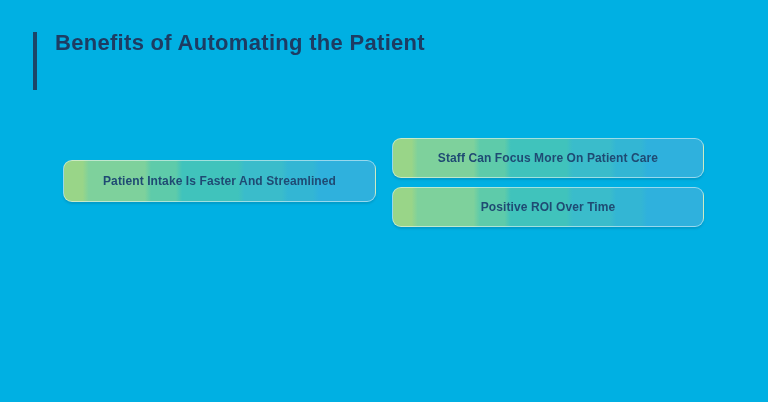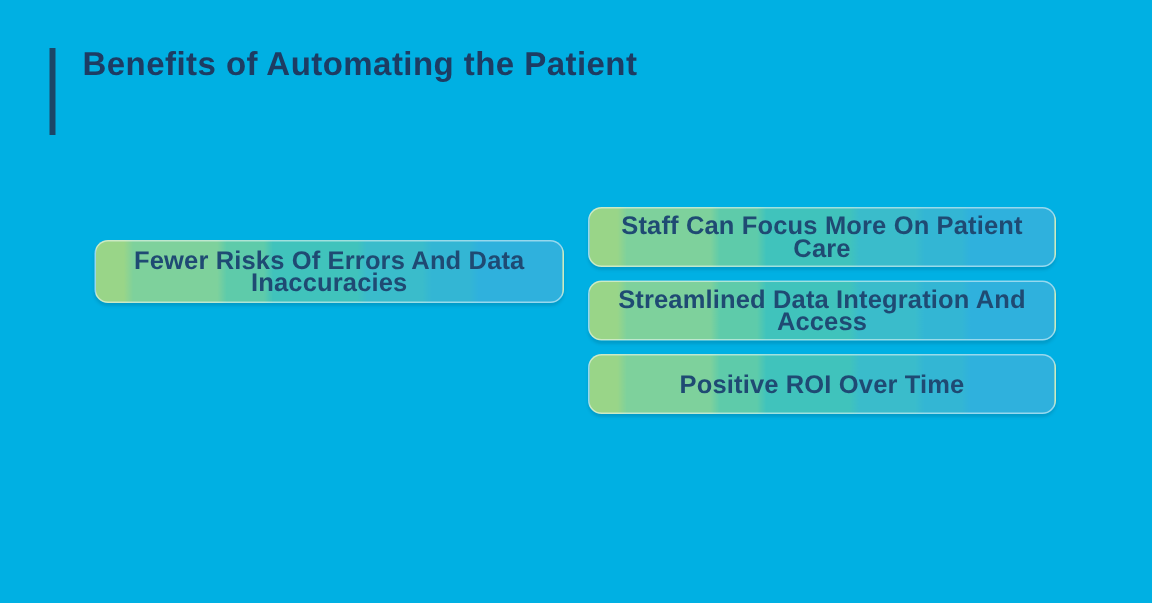--- a/index.html
+++ b/index.html
@@ -60,50 +60,46 @@
     border: 1px solid var(--card-border);
     box-shadow: 0 2px 2px rgba(0, 85, 115, 0.22);
     display: flex;
     align-items: center;
     justify-content: center;
     text-align: center;
     padding: 2px 8px;
   }
   .column-right .benefit-card { height: 40px; }
   .benefit-label {
-    font-size: 17px;
+    font-size: 12px;
     font-weight: bold;
     color: var(--card-text);
     line-height: 15px;
     letter-spacing: 0.1px;
     white-space: pre-line;
   }
 </style>
 </head>
 <body>
 
 <div class="canvas">
 
   <div class="title-block">
     <div class="accent-bar"></div>
     <h1 class="title"><span>Benefits of Automating the Patient</span><br></h1>
   </div>
 
   <div class="column column-left">
     <div class="benefit-card">
-      <span class="benefit-label">Fewer Risks Of Errors And Data
-Inaccuracies</span>
+      <span class="benefit-label">Patient Intake Is Faster And Streamlined</span>
     </div>
   </div>
 
   <div class="column column-right">
     <div class="benefit-card">
       <span class="benefit-label">Staff Can Focus More On Patient Care</span>
-    </div>
-    <div class="benefit-card">
-      <span class="benefit-label">Streamlined Data Integration And Access</span>
     </div>
     <div class="benefit-card">
       <span class="benefit-label">Positive ROI Over Time</span>
     </div>
   </div>
 
 </div>
 
 </body></html>

